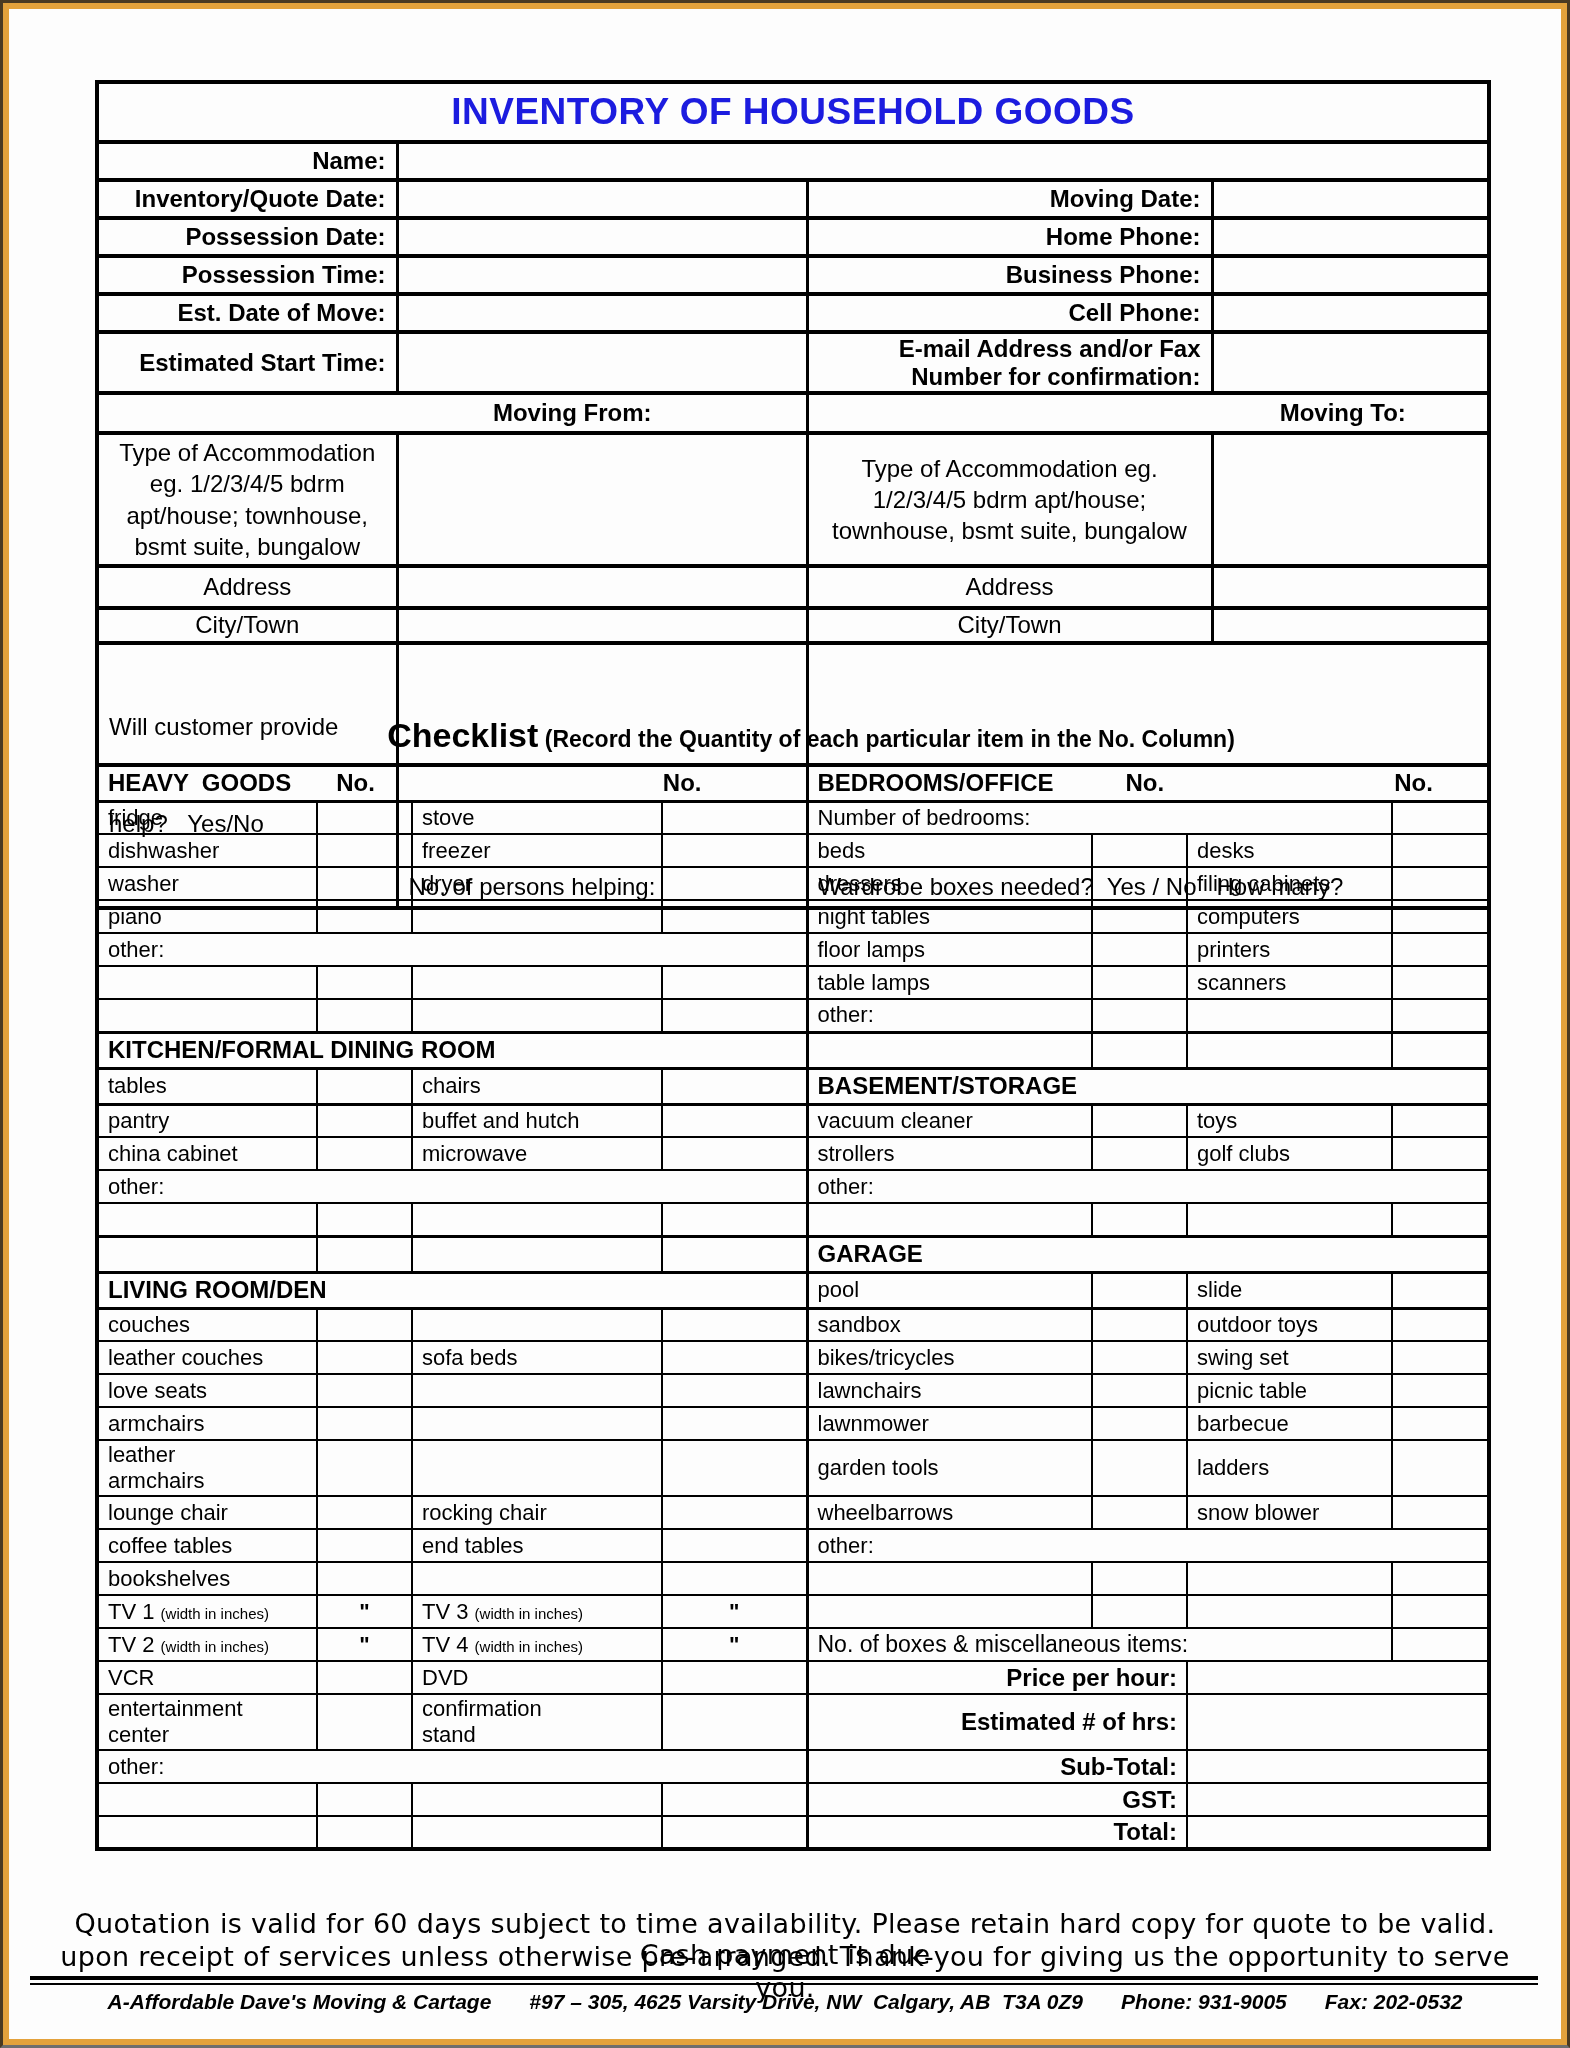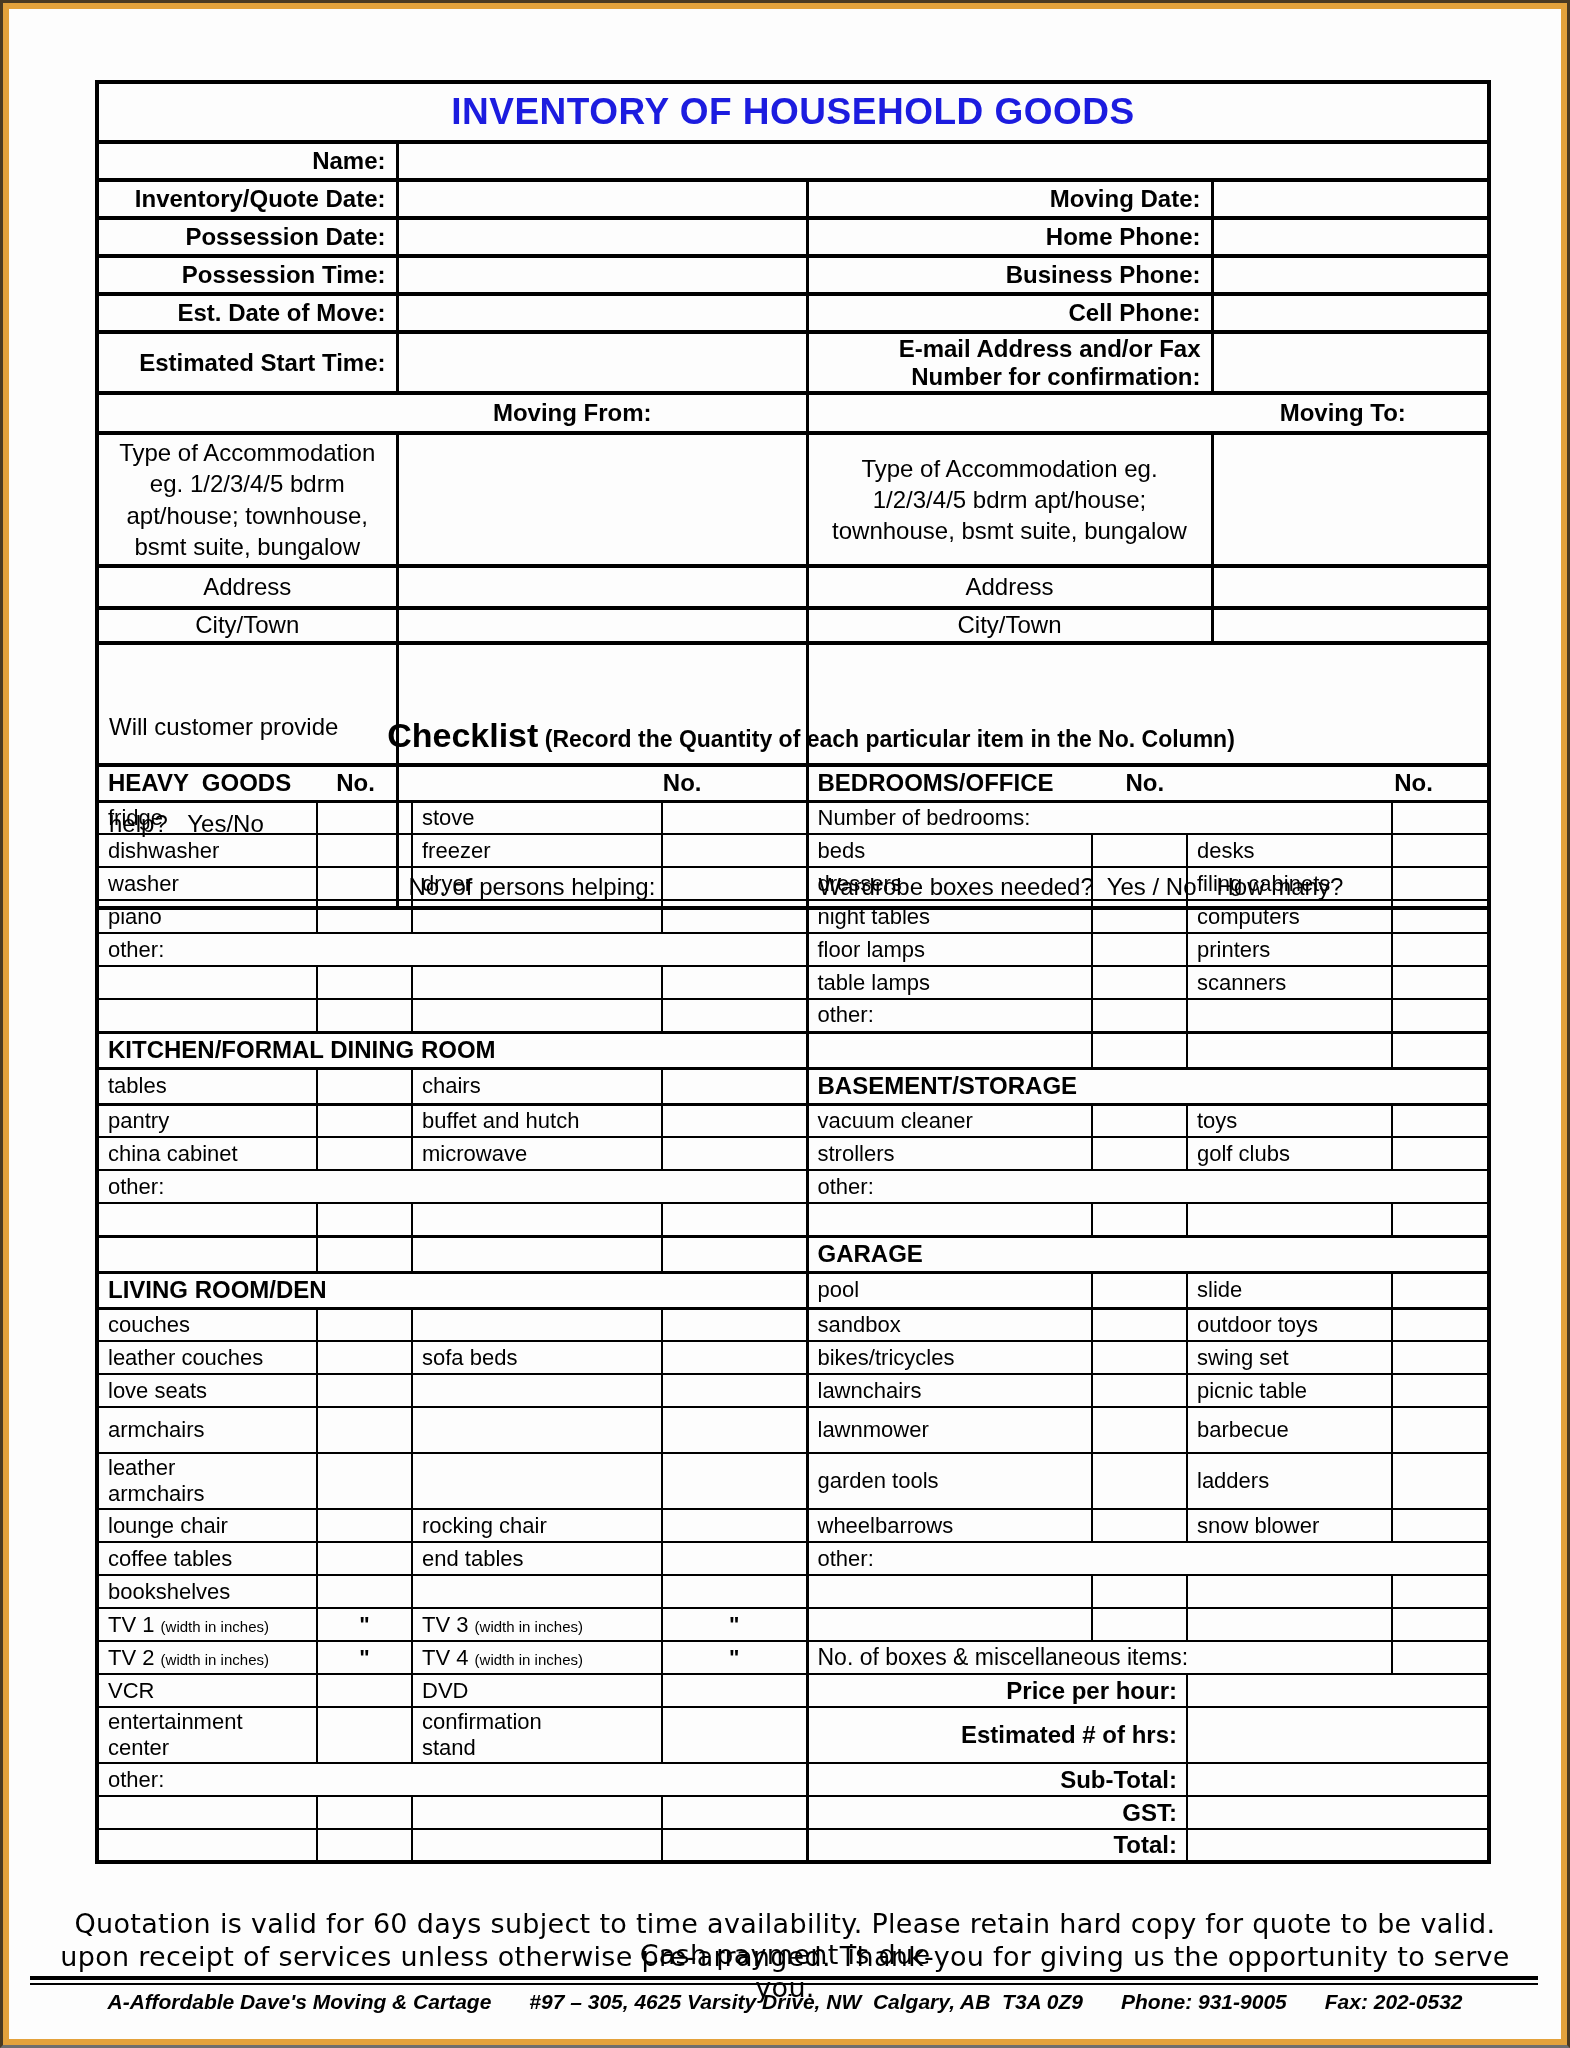--- a/index.html
+++ b/index.html
@@ -329,21 +329,21 @@
       <td>love seats</td>
       <td></td>
       <td></td>
       <td></td>
       <td class="mid">lawnchairs</td>
       <td></td>
       <td>picnic table</td>
       <td></td>
     </tr>
 
-    <tr style="height:46px">
+    <tr style="height:33px">
       <td>armchairs</td>
       <td></td>
       <td></td>
       <td></td>
       <td class="mid">lawnmower</td>
       <td></td>
       <td>barbecue</td>
       <td></td>
     </tr>
 

